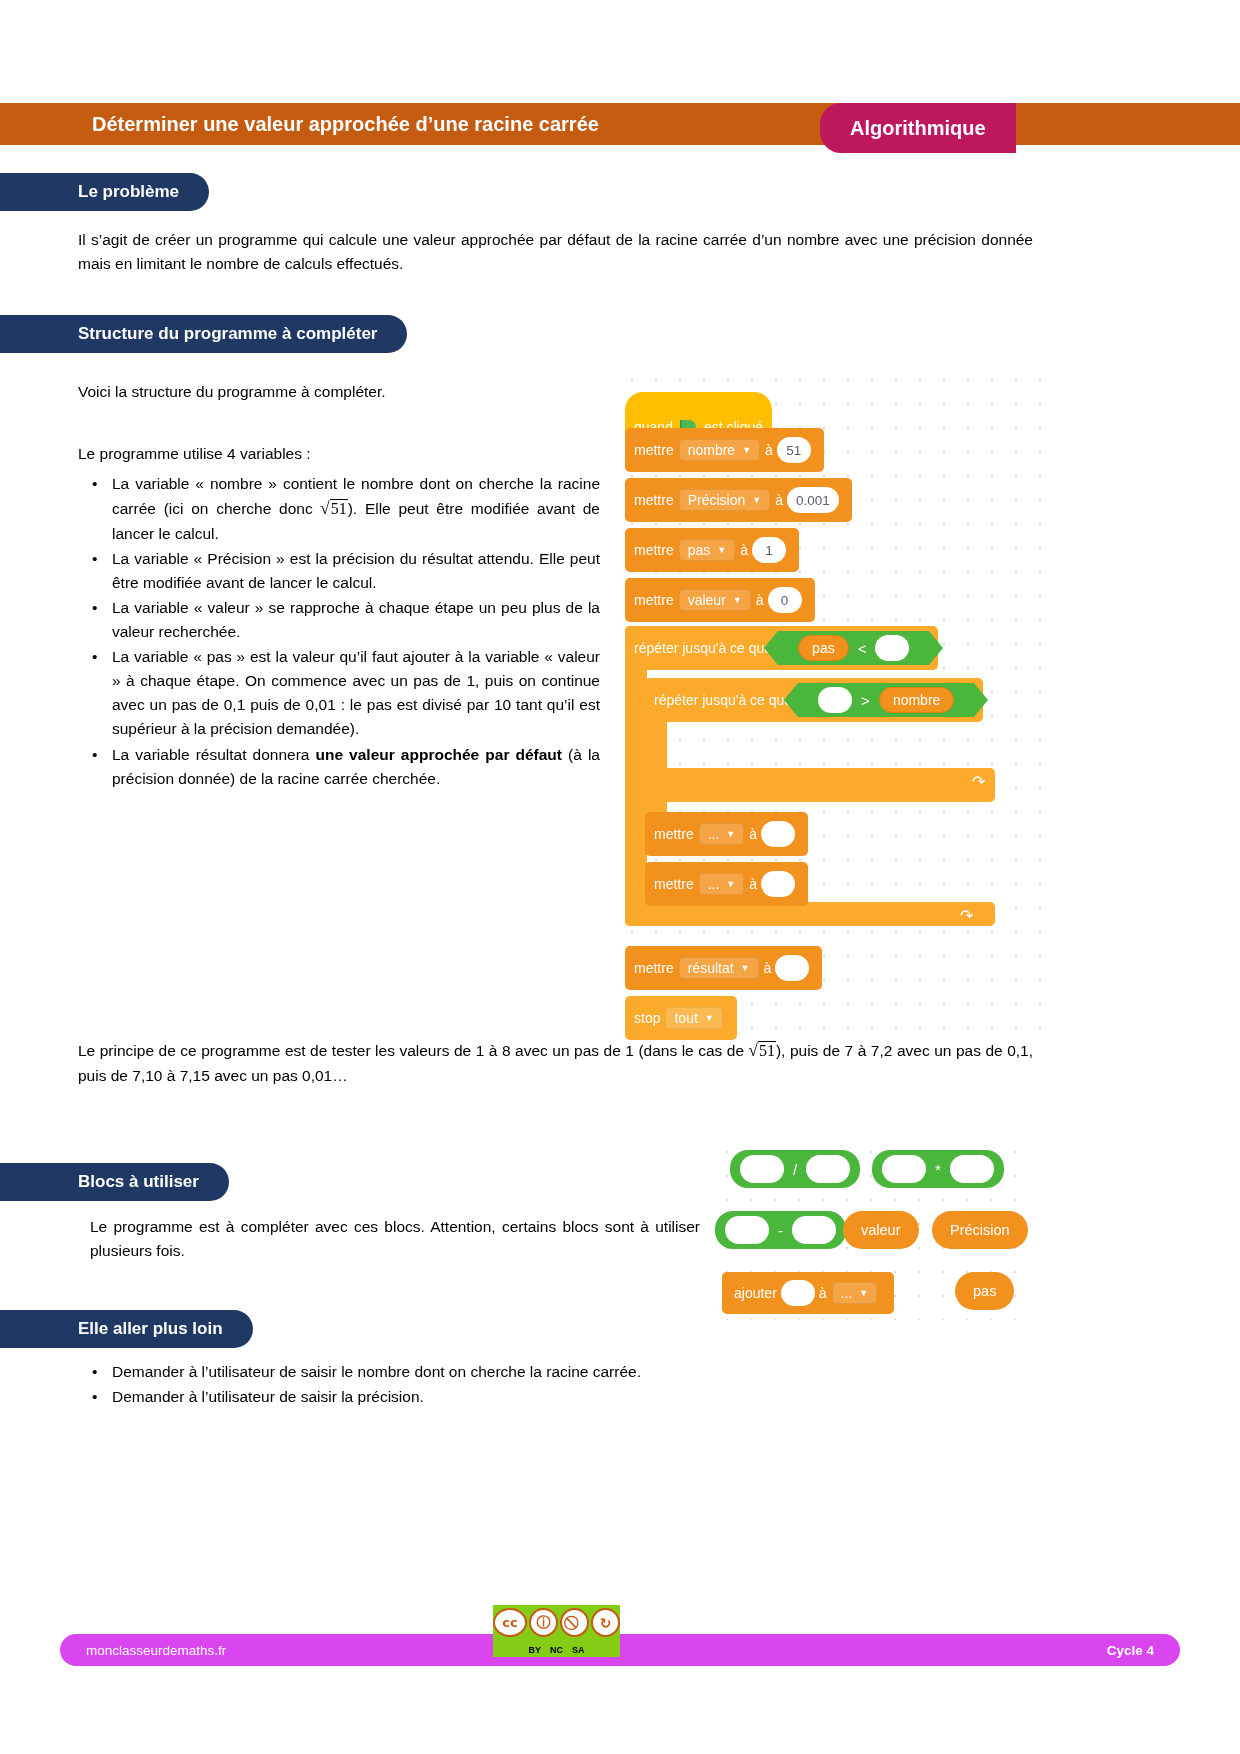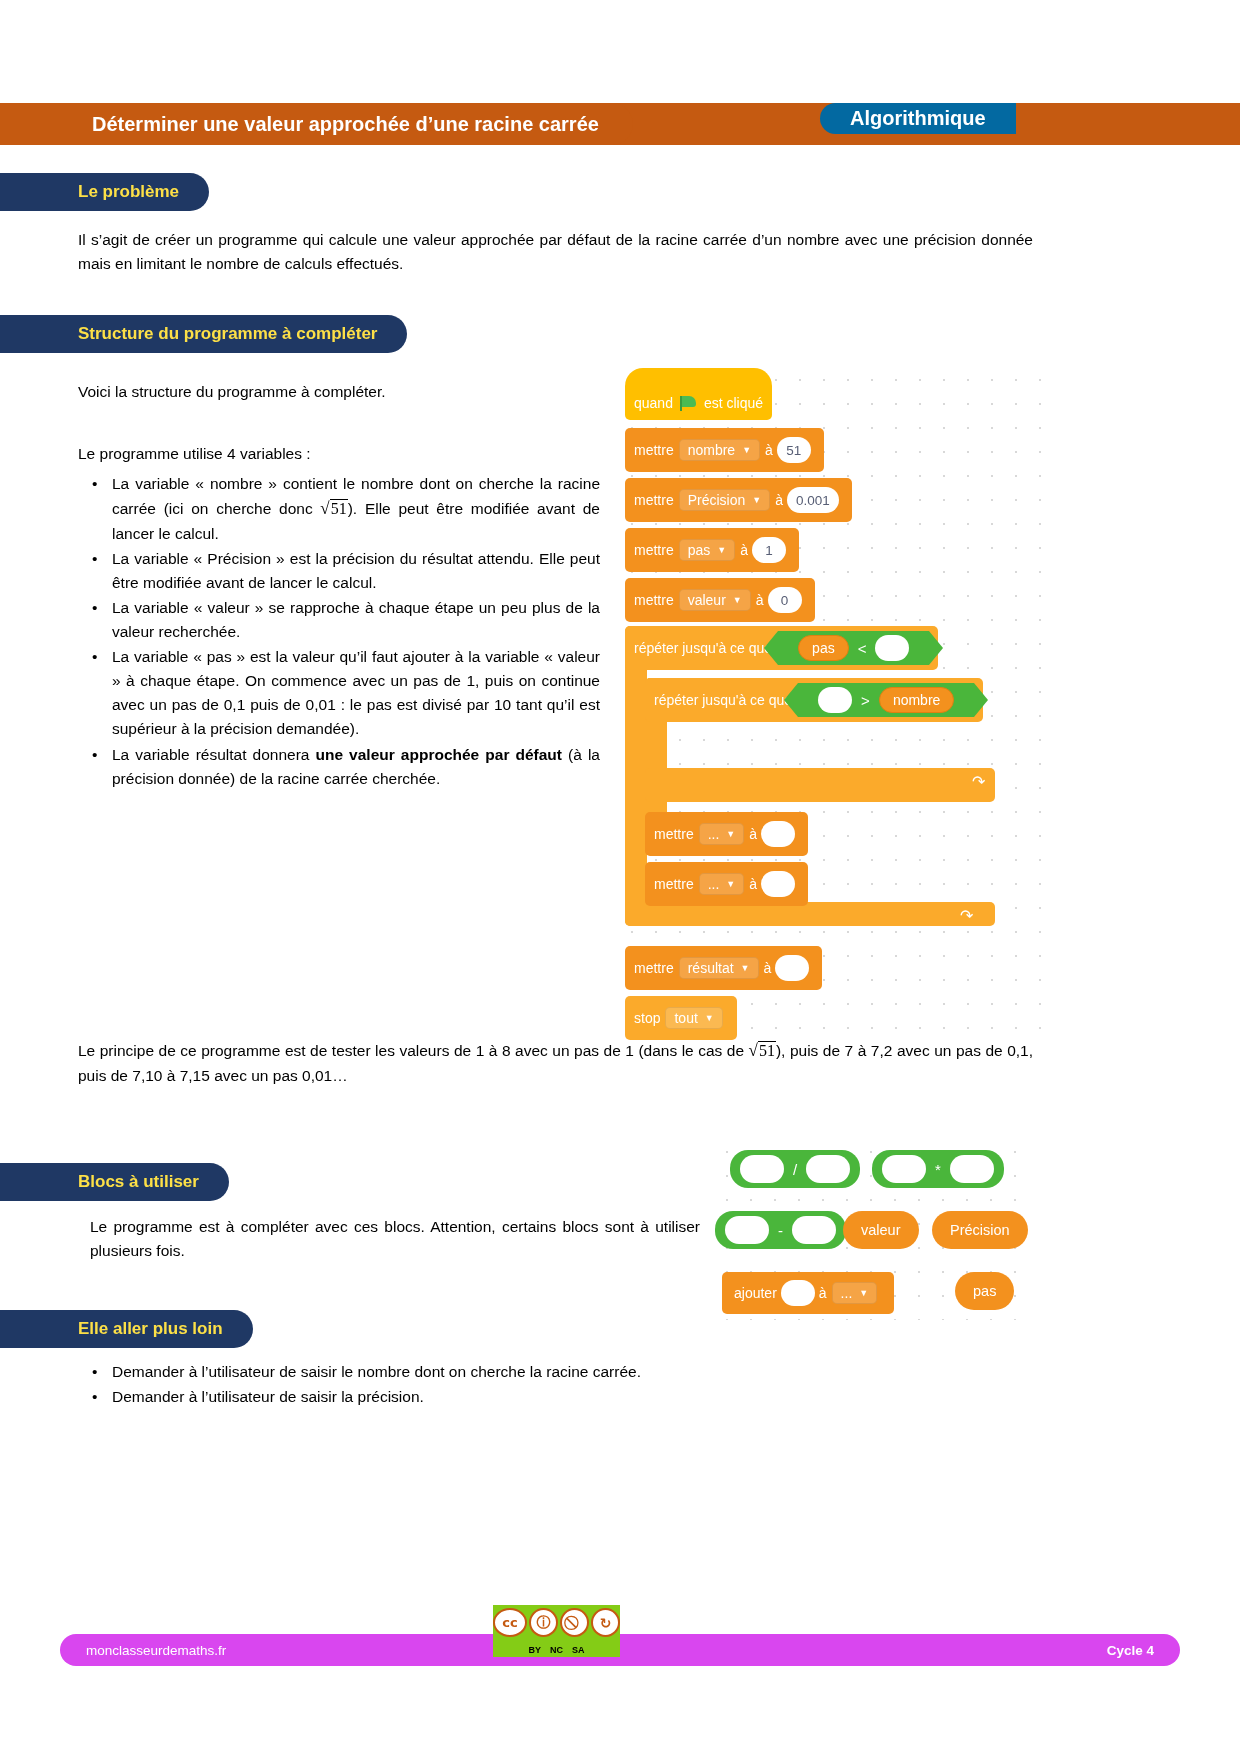--- a/index.html
+++ b/index.html
@@ -21,39 +21,39 @@
   .banner-title {
     position:absolute; left:80px; top:103px; height:42px;
     padding:0 34px 0 12px;
     display:flex; align-items:center;
     background:#c55a11; color:#ffffff;
     font-size:20px; font-weight:bold;
     border-radius:0 21px 21px 0;
     white-space:nowrap;
   }
   .banner-tag {
-    position:absolute; left:820px; top:103px; height:31px;
+    position:absolute; left:820px; top:103px; height:50px;
     padding:0 30px;
     display:flex; align-items:center;
-    background:#0369a1; color:#ffffff;
+    background:#be185d; color:#ffffff;
     font-size:20px; font-weight:bold;
     border-radius:21px 0 0 21px;
     white-space:nowrap;
   }
   .banner-notch {
     position:absolute; left:0; top:103px; width:80px; height:42px;
     background:#c55a11;
   }
 
   
   .sec {
     position:absolute; left:0; height:38px;
     display:flex; align-items:center;
     padding:0 30px 0 78px;
-    background:#1f3864; color:#fde047;
+    background:#1f3864; color:#ffffff;
     font-size:17px; font-weight:bold;
     border-radius:0 19px 19px 0;
     white-space:nowrap;
   }
 
   
   .para {
     position:absolute;
     font-size:15.5px;
     line-height:1.55;
@@ -257,21 +257,21 @@
   </div>
   <div class="bullet">
     <span class="dot">•</span>
     <span class="btxt"><span>La variable résultat donnera </span><b>une valeur approchée par défaut</b><span> (à la précision donnée) de la racine carrée cherchée.</span></span>
   </div>
 </div>
 
 <div class="dotsbg" style="left:620px; top:368px; width:430px; height:680px;"></div>
 <div class="scratch" style="left:620px; top:368px; width:430px; height:680px;">
 
-  <div class="blk hat" style="left:5px; top:0; height:52px; padding-top:18px;">
+  <div class="blk hat" style="left:5px; top:24px; height:52px; padding-top:18px;">
     <span>quand</span>
     <span class="flag"></span>
     <span>est cliqué</span>
   </div>
 
   <div class="blk var" style="left:5px; top:60px; height:44px;">
     <span>mettre</span>
     <span class="drop">
         <span>nombre</span>
         <span class="car">▼</span>

